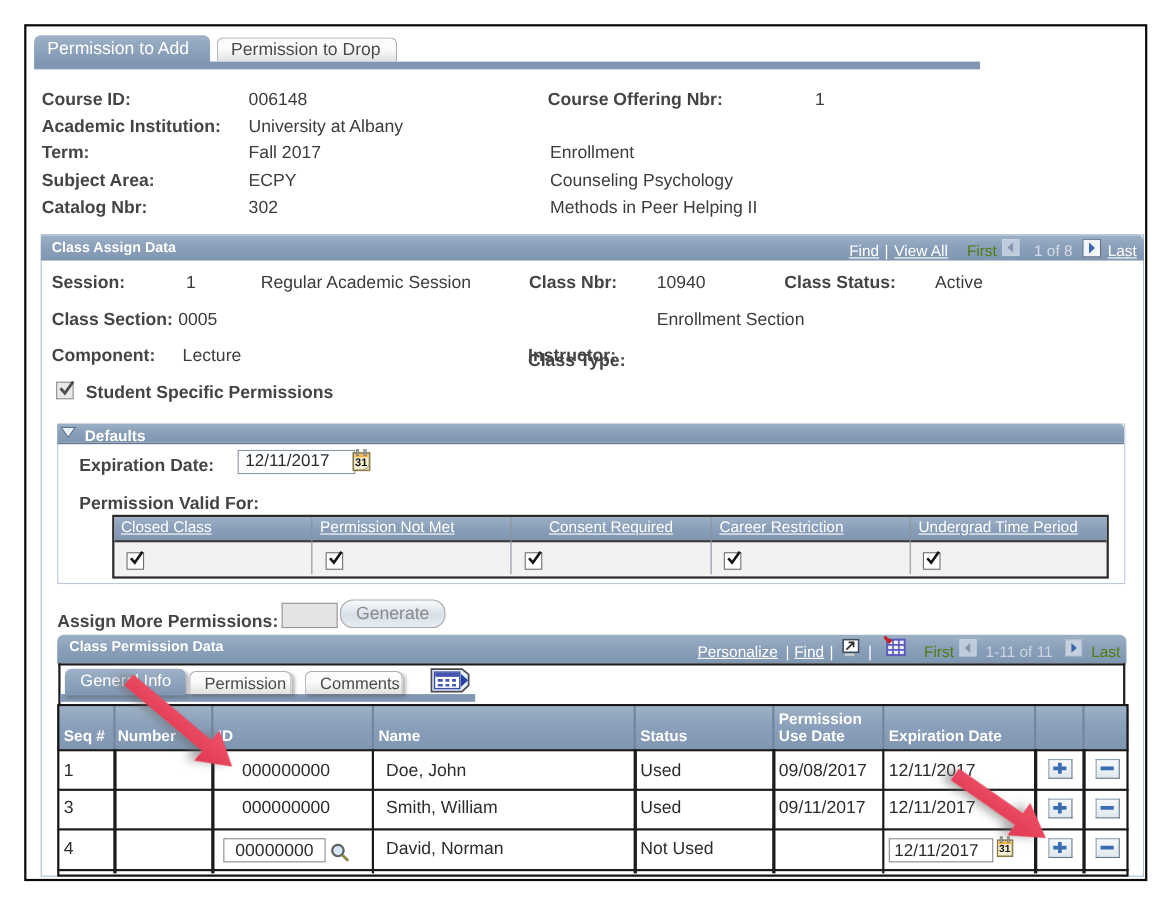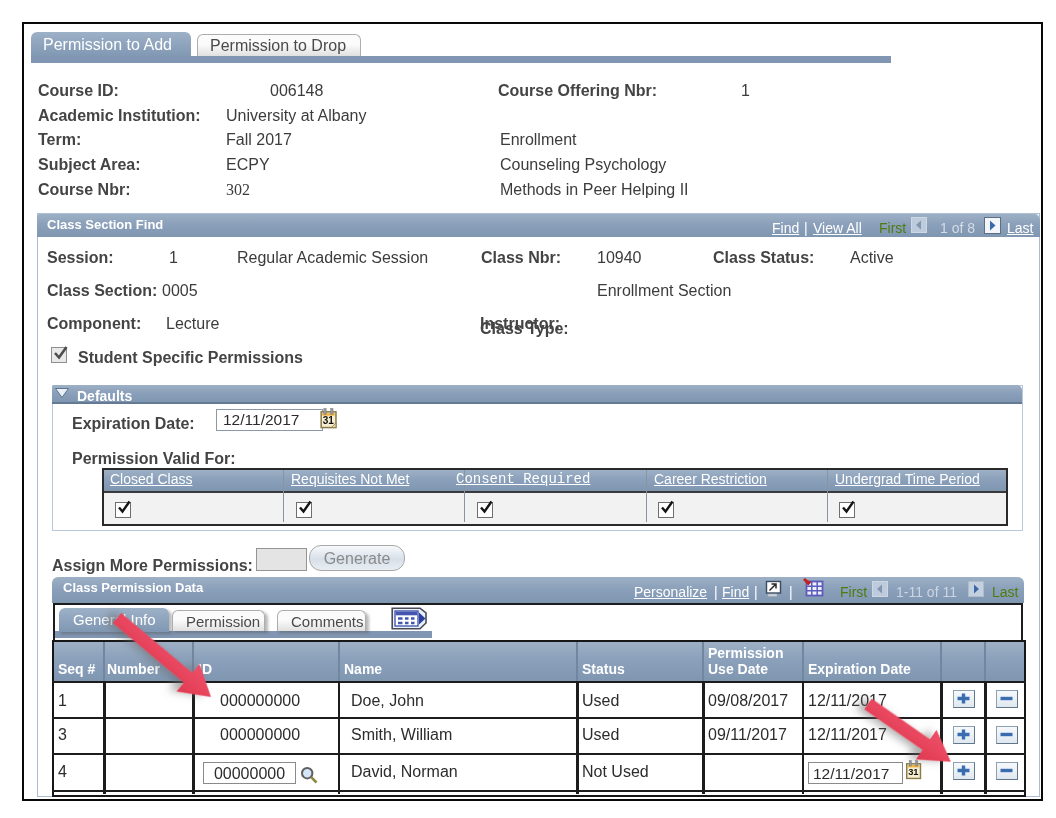--- a/index.html
+++ b/index.html
@@ -26,40 +26,40 @@
 </head>
 <body>
 
 <div class="abs" style="left:22px;top:22px;width:1017px;height:775px;border:2px solid #080808;"></div>
 
 <div class="itab on" style="left:31px;top:32px;width:160px;height:25px;line-height:26px;padding-left:12px;box-sizing:border-box;">Permission to Add</div>
 <div class="itab off" style="left:197px;top:34px;width:164px;height:22px;line-height:22px;padding-left:12px;box-sizing:border-box;">Permission to Drop</div>
 <div class="abs" style="left:31px;top:56px;width:860px;height:7px;background:#8096b2;"></div>
 
 <div class="lbl" style="left:38px;top:82px;">Course ID:</div>
-<div class="val" style="left:226px;top:82px;margin-left:44px;">006148</div>
+<div class="val" style="left:226px;top:82px;">006148</div>
 <div class="lbl" style="left:38px;top:107px;">Academic Institution:</div>
 <div class="val" style="left:226px;top:107px;">University at Albany</div>
 <div class="lbl" style="left:38px;top:131px;">Term:</div>
 <div class="val" style="left:226px;top:131px;">Fall 2017</div>
 <div class="lbl" style="left:38px;top:156px;">Subject Area:</div>
 <div class="val" style="left:226px;top:156px;">ECPY</div>
-<div class="lbl" style="left:38px;top:181px;">Course Nbr:</div>
-<div class="val" style="left:226px;top:181px;font-family:Liberation Serif, serif;">302</div>
+<div class="lbl" style="left:38px;top:181px;">Catalog Nbr:</div>
+<div class="val" style="left:226px;top:181px;">302</div>
 
 <div class="lbl" style="left:498px;top:82px;">Course Offering Nbr:</div>
 <div class="val" style="left:741px;top:82px;">1</div>
 <div class="val" style="left:500px;top:131px;">Enrollment</div>
 <div class="val" style="left:500px;top:156px;">Counseling Psychology</div>
 <div class="val" style="left:500px;top:181px;">Methods in Peer Helping II</div>
 
 <div class="abs" style="left:37px;top:213px;width:1001px;height:582px;border:1px solid #aabdd3;"></div>
 
 <div class="abs slate" style="left:37px;top:213px;width:1003px;height:23px;border-top:1px solid #aebfd2;border-radius:4px 7px 0 0;"></div>
-<div class="bar-title" style="left:47px;top:217px;">Class Section Find</div>
+<div class="bar-title" style="left:47px;top:217px;">Class Assign Data</div>
 <div class="abs" style="left:0;top:220px;height:16px;font-size:14px;color:#fff;white-space:nowrap;">
  <span class="wlink" style="position:absolute;left:772px;">Find</span>
  <span style="position:absolute;left:804px;">|</span>
  <span class="wlink" style="position:absolute;left:813px;">View All</span>
  <span class="gdis" style="position:absolute;left:879px;">First</span>
  <svg style="position:absolute;left:911px;top:-3px;" width="16" height="16" viewBox="0 0 16 16">
       <rect x="0.5" y="0.5" width="15" height="15" fill="#bdcbdc" stroke="#ccd8e4"></rect>
       <polygon points="10,3.5 5,8 10,12.5" fill="#8296ae"></polygon>
     </svg>
  <span style="position:absolute;left:940px;color:#d5dce6;">1 of 8</span>
@@ -114,22 +114,22 @@
 
 <div class="lbl" style="left:72px;top:450px;">Permission Valid For:</div>
 
 <div class="abs" style="left:102px;top:468px;width:902px;height:54px;border:2px solid #2a2a2a;background:#f2f2f2;"></div>
 <div class="abs slate" style="left:104px;top:470px;width:902px;height:21px;border-bottom:2px solid #3a3a3a;box-sizing:content-box;"></div>
 <div class="abs" style="left:283px;top:470px;width:1px;height:52px;background:#8a93a0;"></div>
 <div class="abs" style="left:464px;top:470px;width:1px;height:52px;background:#8a93a0;"></div>
 <div class="abs" style="left:646px;top:470px;width:1px;height:52px;background:#8a93a0;"></div>
 <div class="abs" style="left:827px;top:470px;width:1px;height:52px;background:#8a93a0;"></div>
 <div class="abs wlink" style="left:110px;top:471px;font-size:14px;">Closed Class</div>
-<div class="abs wlink" style="left:291px;top:471px;font-size:14px;">Requisites Not Met</div>
-<div class="abs wlink" style="left:456px;top:471px;font-size:14px;font-family:Liberation Mono, monospace;">Consent Required</div>
+<div class="abs wlink" style="left:291px;top:471px;font-size:14px;">Permission Not Met</div>
+<div class="abs wlink" style="left:499px;top:471px;font-size:14px;">Consent Required</div>
 <div class="abs wlink" style="left:654px;top:471px;font-size:14px;">Career Restriction</div>
 <div class="abs wlink" style="left:835px;top:471px;font-size:14px;">Undergrad Time Period</div>
 <div class="chk" style="left:115px;top:502px;"></div>
 <svg class="abs" style="left:117px;top:499px;" width="15" height="16" viewBox="0 0 15 16">
     <path d="M2 8.5 L5.5 12.5 L12.5 2.5" stroke="#151515" stroke-width="2.4" fill="none"></path>
   </svg>
 <div class="chk" style="left:296px;top:502px;"></div>
 <svg class="abs" style="left:298px;top:499px;" width="15" height="16" viewBox="0 0 15 16">
     <path d="M2 8.5 L5.5 12.5 L12.5 2.5" stroke="#151515" stroke-width="2.4" fill="none"></path>
   </svg>

